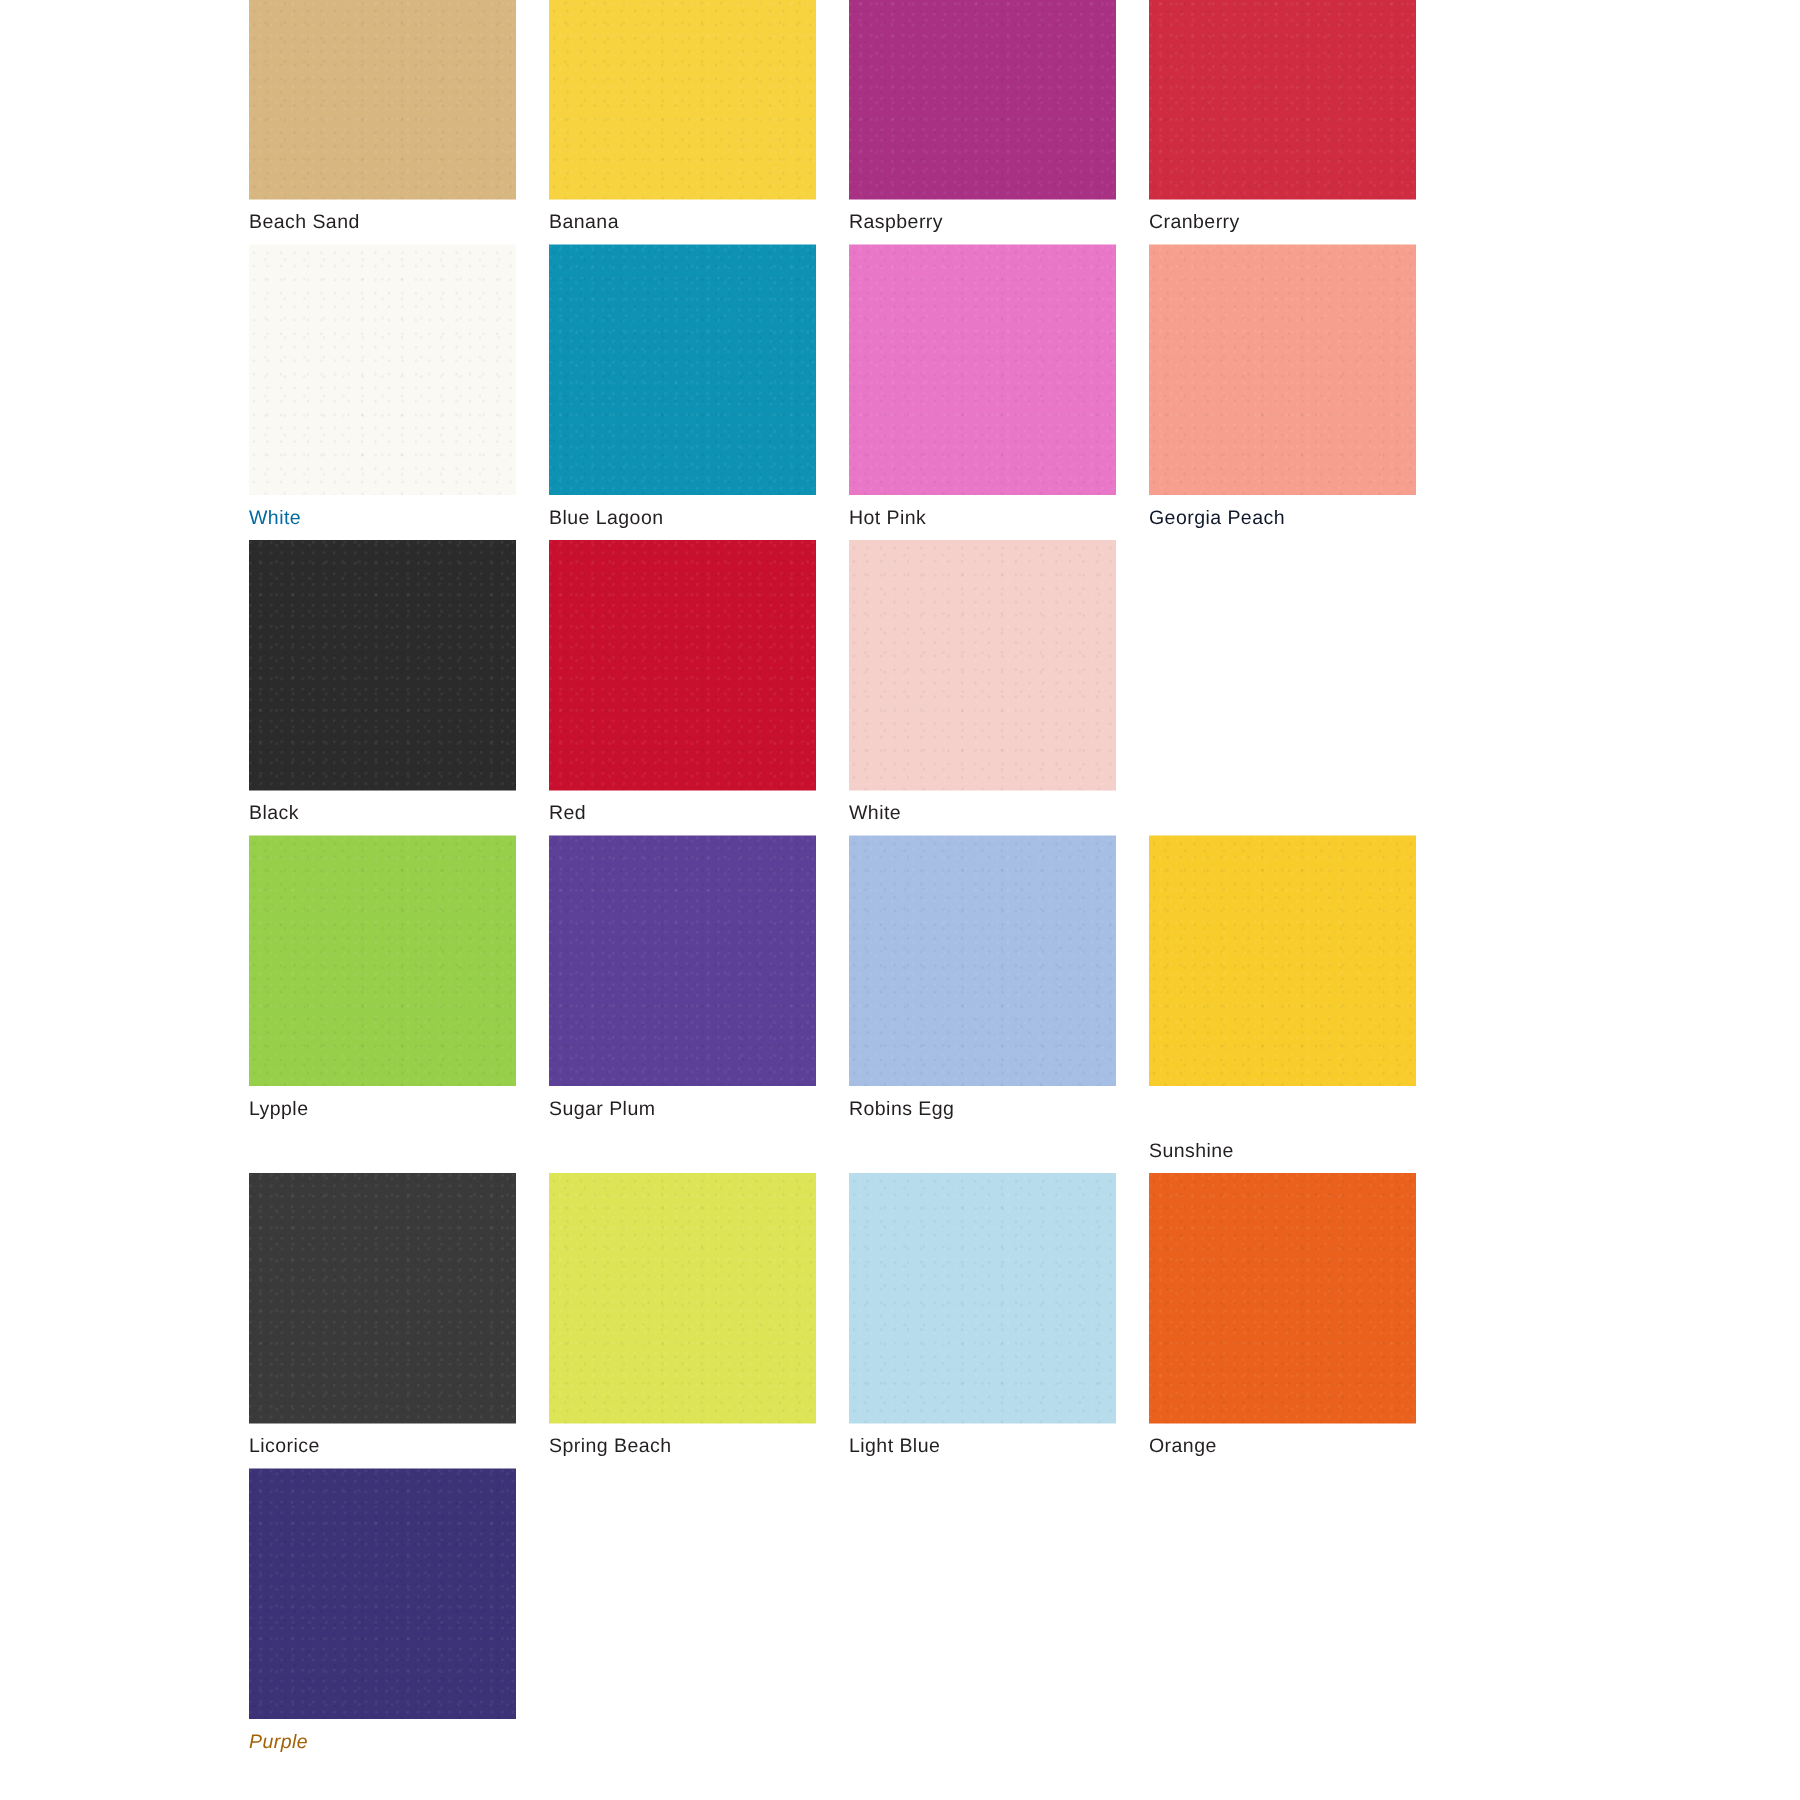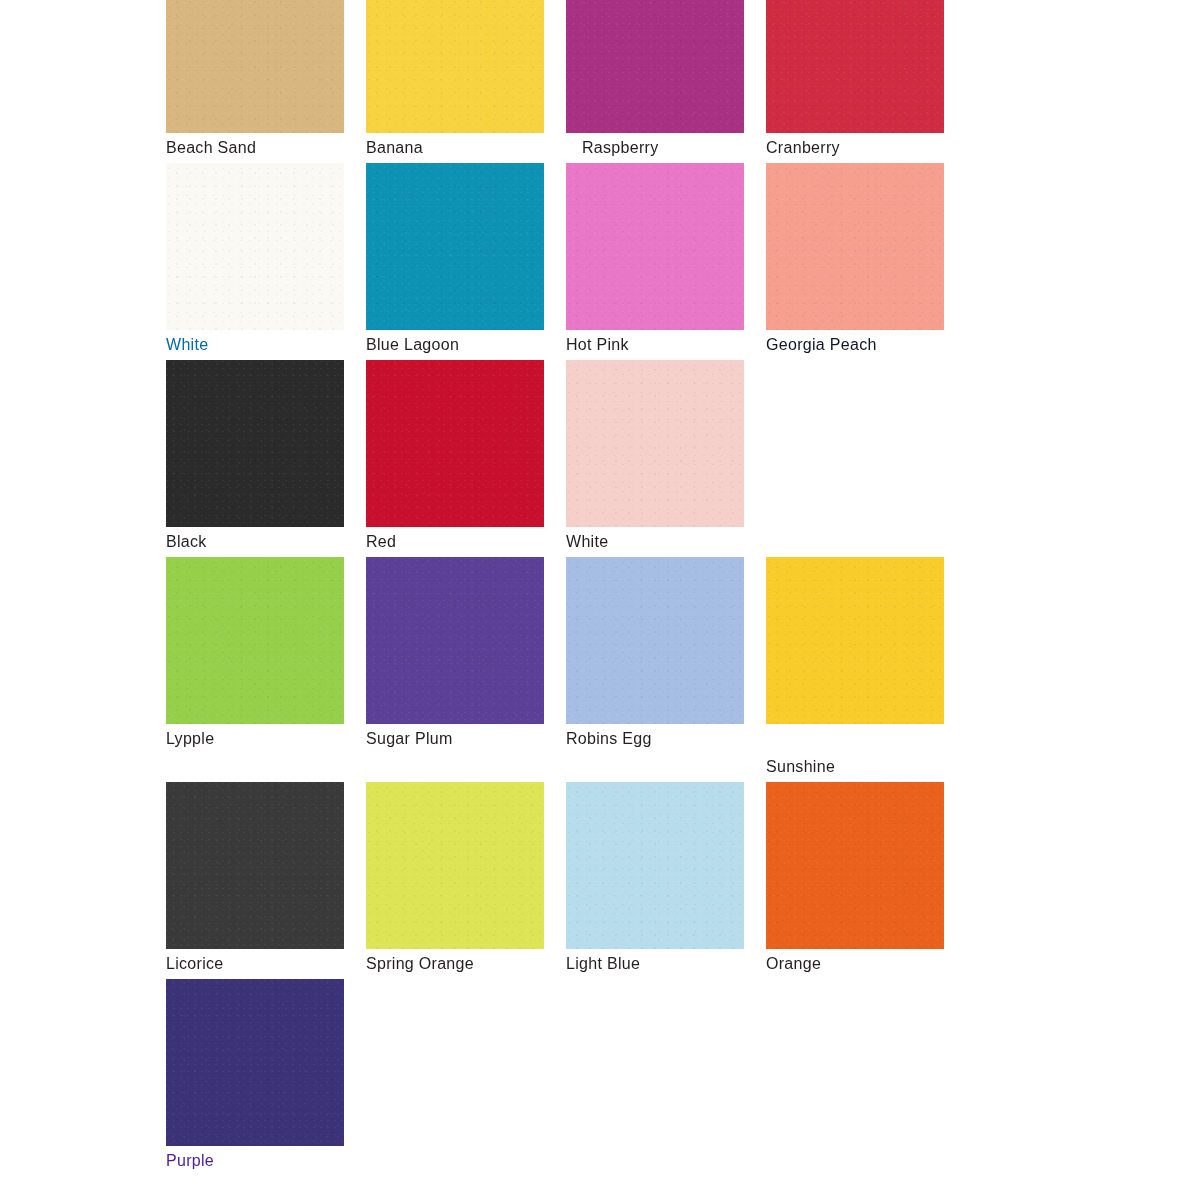--- a/index.html
+++ b/index.html
@@ -46,21 +46,21 @@
     inset: 0;
     background-image:
       radial-gradient(circle at 12% 22%, rgba(255,255,255,0.055) 0 1px, transparent 1px),
       radial-gradient(circle at 37% 61%, rgba(0,0,0,0.045) 0 1px, transparent 1px),
       radial-gradient(circle at 68% 33%, rgba(255,255,255,0.05) 0 1px, transparent 1px),
       radial-gradient(circle at 84% 78%, rgba(0,0,0,0.04) 0 1px, transparent 1px);
     background-size: 7px 7px, 9px 9px, 11px 11px, 13px 13px;
     pointer-events: none;
   }
   .label {
-    font-size: 16px;
+    font-size: 13px;
     line-height: 30px;
     height: 30px;
     color: #231f20;
     letter-spacing: 0.3px;
     white-space: nowrap;
   }
   .last-row .cell + .cell { visibility: hidden; }
 </style>
 </head>
 <body style="background: rgb(255, 255, 255);">
@@ -77,21 +77,21 @@
         <div class="cell">
           <div class="swatch" style="background-color: rgb(246, 211, 63);">
             <div class="tex"></div>
           </div>
           <div class="label" style="color: rgb(35, 31, 32);">Banana</div>
         </div>
         <div class="cell">
           <div class="swatch" style="background-color: rgb(168, 49, 132);">
             <div class="tex"></div>
           </div>
-          <div class="label" style="color: rgb(35, 31, 32); margin-left: 16px;">Raspberry</div>
+          <div class="label" style="color: rgb(35, 31, 32);">Raspberry</div>
         </div>
         <div class="cell">
           <div class="swatch" style="background-color: rgb(207, 44, 66);">
             <div class="tex"></div>
           </div>
           <div class="label" style="color: rgb(35, 31, 32);">Cranberry</div>
         </div>
       </div>
       <div class="row">
         <div class="cell">
@@ -169,40 +169,40 @@
         <div class="cell">
           <div class="swatch" style="background-color: rgb(58, 58, 58);">
             <div class="tex"></div>
           </div>
           <div class="label" style="color: rgb(35, 31, 32);">Licorice</div>
         </div>
         <div class="cell">
           <div class="swatch" style="background-color: rgb(221, 229, 86);">
             <div class="tex"></div>
           </div>
-          <div class="label" style="color: rgb(35, 31, 32);">Spring Orange</div>
+          <div class="label" style="color: rgb(35, 31, 32);">Spring Beach</div>
         </div>
         <div class="cell">
           <div class="swatch" style="background-color: rgb(183, 220, 236);">
             <div class="tex"></div>
           </div>
           <div class="label" style="color: rgb(35, 31, 32);">Light Blue</div>
         </div>
         <div class="cell">
           <div class="swatch" style="background-color: rgb(233, 97, 28);">
             <div class="tex"></div>
           </div>
           <div class="label" style="color: rgb(35, 31, 32);">Orange</div>
         </div>
       </div>
       <div class="row last-row">
         <div class="cell">
           <div class="swatch" style="background-color: rgb(59, 50, 119);">
             <div class="tex"></div>
           </div>
-          <div class="label" style="color: #4c1d95;">Purple</div>
+          <div class="label" style="color: #a16207; font-style: italic;">Purple</div>
         </div>
         <div class="cell" style="visibility: hidden;"></div>
         <div class="cell" style="visibility: hidden;"></div>
         <div class="cell" style="visibility: hidden;"></div>
       </div>
     </div>
 </div>
 
 </body></html>

